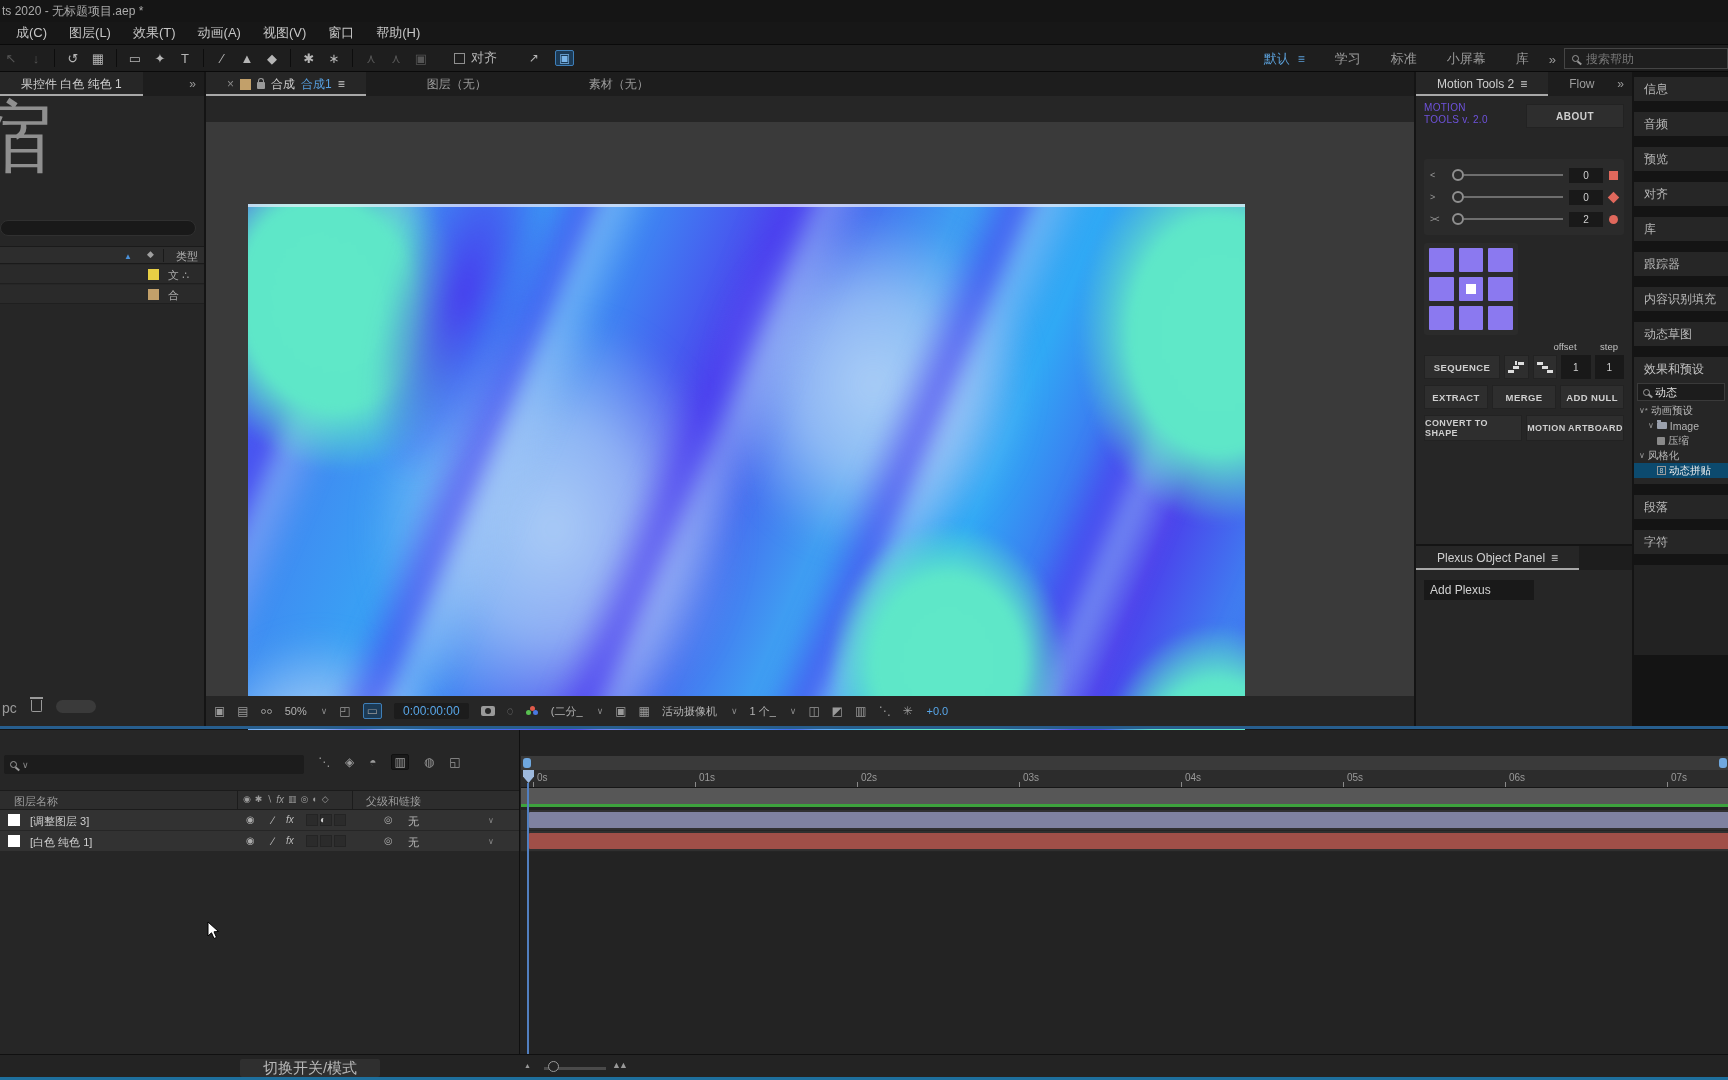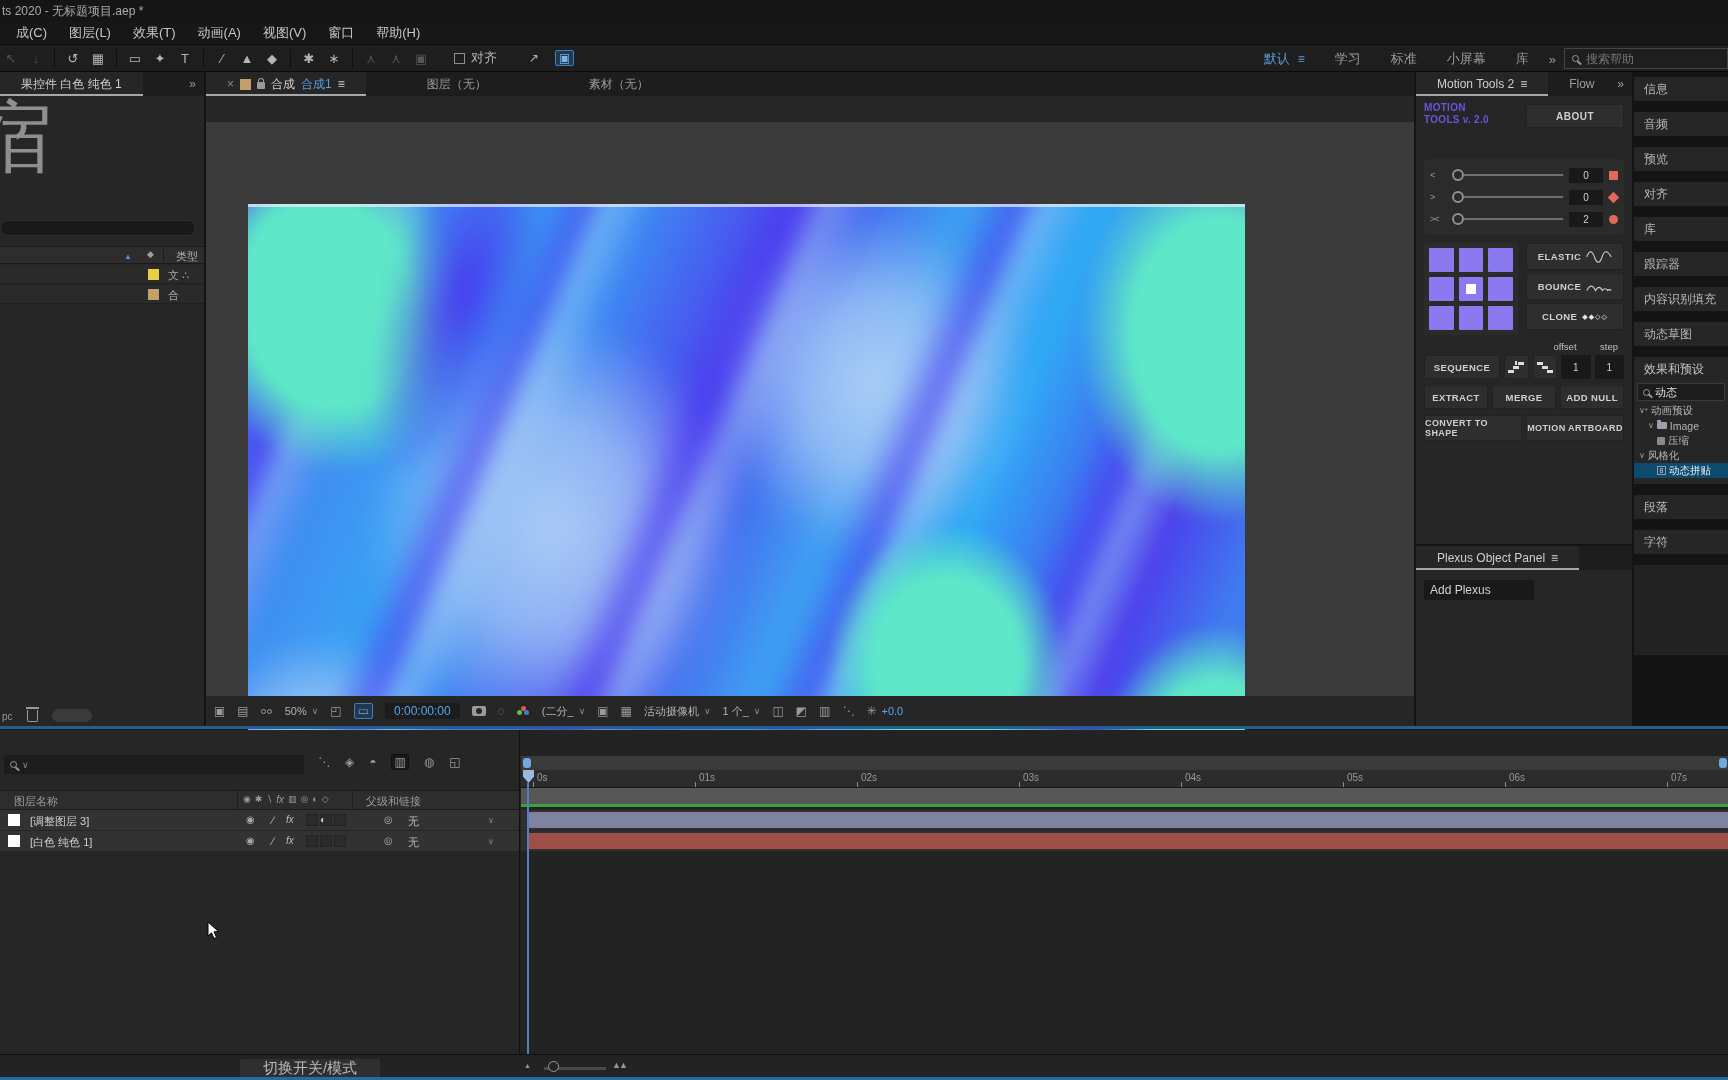--- a/index.html
+++ b/index.html
@@ -39,45 +39,45 @@
   #lp-watermark{position:absolute;left:-26px;top:26px;font-size:78px;color:#8f8f8f;line-height:1}
   #lp-input{position:absolute;left:0;top:148px;width:196px;height:16px;background:#191919;border-radius:8px;border:1px solid #303030}
   #lp-header{position:absolute;left:0;top:174px;width:204px;height:18px;background:#2d2d2d;border-top:1px solid #1a1a1a;border-bottom:1px solid #1a1a1a;font-size:11px;color:#b0b0b0}
   #lp-sort{position:absolute;right:72px;top:5px;color:#4a90d8;font-size:8px}
   #lp-tag{position:absolute;right:50px;top:2px;color:#a0a0a0;font-size:9px}
   #lp-header .colsep{position:absolute;right:40px;top:2px;width:1px;height:13px;background:#1a1a1a}
   #lp-type-label{position:absolute;right:6px;top:2px}
   .lp-row{position:absolute;left:0;width:204px;height:19px;background:#2a2a2a;border-bottom:1px solid #1f1f1f}
   .lp-swatch{position:absolute;left:148px;top:4px;width:11px;height:11px}
   .lp-type{position:absolute;left:168px;top:3px;font-size:11px;color:#a8a8a8}
-  #lp-footer{position:absolute;left:0;bottom:4px;width:204px;height:22px;display:flex;align-items:flex-end;gap:14px;padding-left:2px;color:#9a9a9a;font-size:10px}
+  #lp-footer{position:absolute;left:0;bottom:4px;width:204px;height:22px;display:flex;align-items:flex-start;gap:14px;padding-left:2px;color:#9a9a9a;font-size:14px}
   .pill{width:40px;height:13px;background:#3a3a3a;border-radius:7px;display:inline-block}
 
   
   #viewer-panel{left:206px;top:72px;width:1208px;height:654px}
   #viewer-canvas{position:absolute;left:0;top:50px;right:0;bottom:30px;background:#3a3a3a}
   #comp-image{position:absolute;left:42px;top:82px;width:997px;height:538px;overflow:hidden}
   #comp-image .base{position:absolute;inset:0;background:linear-gradient(113deg,#4b3cf0 0%,#3f8df2 15%,#37a9f5 27%,#4b46ee 44%,#3f9df2 58%,#30a9f5 70%,#4b40ec 86%,#38a6f3 100%)}
   #comp-image .ribbons{position:absolute;inset:-20px;background:repeating-linear-gradient(113deg,rgba(75,60,240,0) 0px,rgba(75,60,240,0) 95px,rgba(75,60,240,.65) 135px,rgba(170,200,246,.45) 158px,rgba(75,60,240,0) 200px);filter:blur(9px)}
   .blob{position:absolute;border-radius:50%}
   .mint{background:radial-gradient(closest-side,#5fe8c8 0%,#5ee7c8 62%,rgba(94,231,200,0) 100%);filter:blur(5px)}
   .peri{background:radial-gradient(closest-side,rgba(176,208,246,.95) 0%,rgba(166,200,245,.75) 50%,rgba(166,200,245,0) 100%);filter:blur(14px)}
   .indigo{background:radial-gradient(closest-side,rgba(72,52,238,.95),rgba(72,52,238,0) 95%);filter:blur(10px)}
   #comp-image .topline{position:absolute;left:0;top:0;width:100%;height:3px;background:rgba(235,240,250,.7)}
   #mini-tab{position:absolute;left:22px;top:28px;background:#191919;color:#4f9fe0;font-size:12px;padding:2px 9px;border:1px solid #2d2d2d}
   #viewer-toolbar{position:absolute;left:0;bottom:0;width:100%;height:30px;background:#262626;display:flex;align-items:center;gap:12px;padding-left:8px;font-size:11px;color:#b2b2b2;white-space:nowrap}
   .ci{font-size:12px;color:#9a9a9a;display:inline-flex;align-items:center}
-  .vt-group{display:inline-flex;align-items:center;gap:5px}
+  .vt-group{display:inline-flex;align-items:center;gap:14px}
   #timecode{background:#1c1c1c;color:#58a6e8;font-size:12px;padding:1px 9px;border-radius:2px}
   .exposure{color:#58a6e8}
 
   
   #mt-panel{left:1416px;top:72px;width:216px;height:472px}
   #mt-body{position:absolute;left:8px;top:30px;width:200px}
-  #mt-brand{color:#6e52dc;font-weight:bold;font-size:10px;line-height:1.15;letter-spacing:.3px}
+  #mt-brand{color:#6e52dc;font-weight:normal;font-size:10px;line-height:1.15;letter-spacing:.3px}
   #mt-about{position:absolute;right:0;top:2px;width:98px;height:24px;background:#2e2e2e;border:1px solid #222;color:#cfcfcf;font-size:10px;font-weight:bold;display:flex;align-items:center;justify-content:center;letter-spacing:.5px}
   #mt-sliders{margin-top:34px;background:#2b2b2b;border-radius:3px;padding:5px 6px}
   .mt-srow{display:flex;align-items:center;height:22px;gap:6px}
   .mt-sicon{width:16px;color:#9a9a9a;font-size:9px;letter-spacing:-1px}
   .mt-track{flex:1;display:flex;align-items:center}
   .mt-knob{width:12px;height:12px;border:2px solid #8f8f8f;border-radius:50%;flex:none}
   .mt-line{flex:1;height:2px;background:#6e6e6e}
   .mt-val{width:34px;height:15px;background:#191919;color:#cfcfcf;font-size:10px;text-align:center;line-height:15px}
   .mk{width:9px;height:9px;background:#e0685c;flex:none}
   .mk.diamond{transform:rotate(45deg) scale(.9)}
@@ -410,38 +410,20 @@
           <div class="sq"></div>
           <div class="sq"></div>
           <div class="sq"></div>
           <div class="sq"></div>
           <div class="sq center"></div>
           <div class="sq"></div>
           <div class="sq"></div>
           <div class="sq"></div>
           <div class="sq"></div>
         </div>
-      <div id="mt-ease">
-        <div class="mt-btn">
-          <span>ELASTIC</span>
-          <svg width="26" height="12" viewBox="0 0 34 12">
-              <path d="M1 6 C4 -3 8 -3 11 6 S18 15 21 6 S28 -3 33 6" stroke="#ccc" fill="none" stroke-width="1.4"></path>
-            </svg>
-        </div>
-        <div class="mt-btn">
-          <span>BOUNCE</span>
-          <svg width="26" height="12" viewBox="0 0 30 12">
-              <path d="M1 10 Q6 0 11 10 Q15 3 19 10 Q22 6 25 10 Q27 8 29 10" stroke="#ccc" fill="none" stroke-width="1.4"></path>
-            </svg>
-        </div>
-        <div class="mt-btn">
-          <span>CLONE</span>
-          <span class="clone-dots">◆◆◇◇</span>
-        </div>
-      </div>
     </div>
     <div id="mt-offstep">
       <span>offset</span>
       <span>step</span>
     </div>
     <div id="mt-seqrow">
       <div class="mt-btn">SEQUENCE</div>
       <div class="icon-btn">
           <svg width="16" height="12" viewBox="0 0 16 12">
             <rect x="0" y="9" width="6" height="3" fill="#ddd"></rect>

